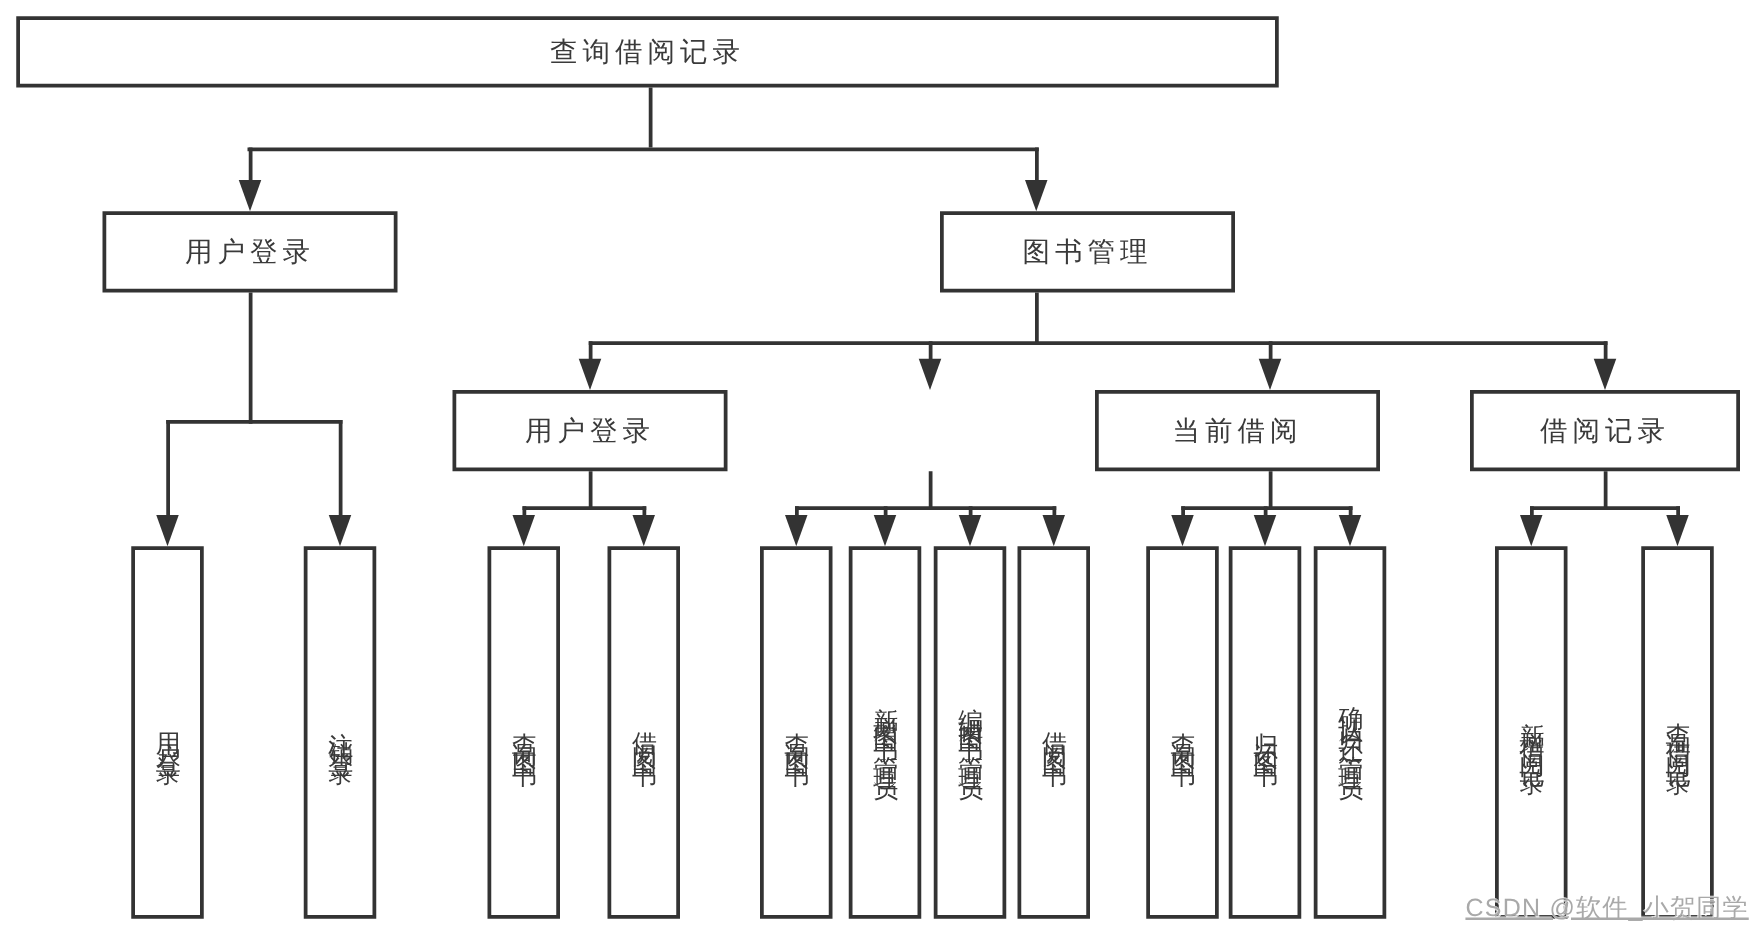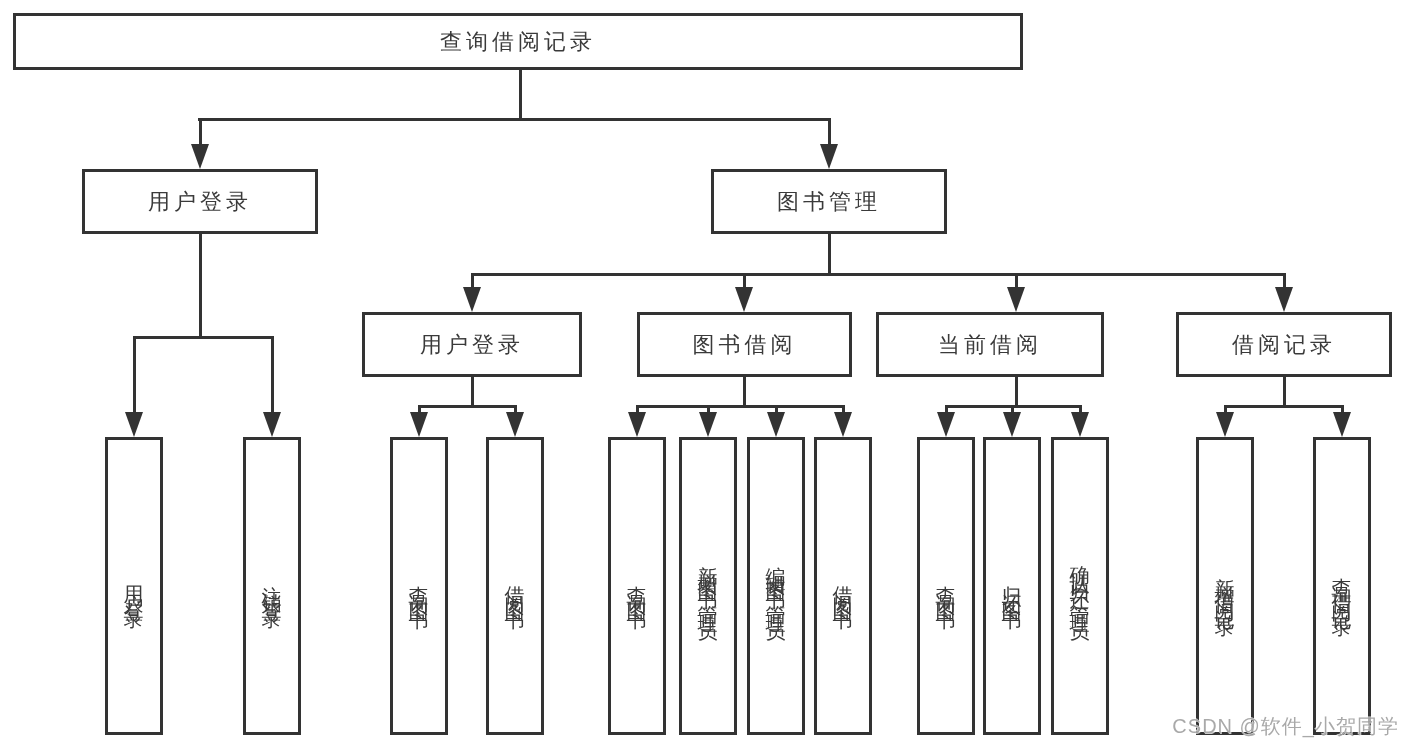--- a/index.html
+++ b/index.html
@@ -34,20 +34,21 @@
   .vline{width:3px;}
   .arrow{
     position:absolute;width:0;height:0;
     border-left:9px solid transparent;border-right:9px solid transparent;
     border-top:25px solid var(--line);
   }
   .watermark{
     position:absolute;right:6px;top:713px;z-index:10;
     color:var(--wm);font-size:20px;letter-spacing:1px;
     text-shadow:-1px -1px 0 rgba(255,255,255,.75),1px 1px 0 rgba(255,255,255,.75);
+    text-decoration:underline;
   }
 </style>
 </head>
 <body>
 
 <div class="stage">
 
   <div class="box" style="left:13px;top:13px;width:1010px;height:57px">
     <span>查询借阅记录</span>
   </div>
@@ -55,21 +56,21 @@
   <div class="vline" style="left:519px;top:70px;height:48px"></div>
   <div class="hline" style="left:198px;top:118px;width:633px"></div>
   <div class="vline" style="left:198.5px;top:118px;height:34px"></div>
   <div class="arrow" style="left:191px;top:144px"></div>
   <div class="vline" style="left:827.5px;top:118px;height:34px"></div>
   <div class="arrow" style="left:820px;top:144px"></div>
 
   <div class="box" style="left:82px;top:169px;width:236px;height:65px">
     <span>用户登录</span>
   </div>
-  <div class="box" style="left:711px;top:169px;width:236px;height:65px">
+  <div class="box" style="left:752px;top:169px;width:236px;height:65px">
     <span>图书管理</span>
   </div>
 
   <div class="vline" style="left:198.5px;top:234px;height:105px"></div>
   <div class="hline" style="left:132.5px;top:336px;width:141px"></div>
   <div class="vline" style="left:132.5px;top:336px;height:82px"></div>
   <div class="arrow" style="left:125px;top:412px"></div>
   <div class="vline" style="left:270.5px;top:336px;height:82px"></div>
   <div class="arrow" style="left:263px;top:412px"></div>
 
@@ -79,23 +80,20 @@
   <div class="arrow" style="left:463px;top:287px"></div>
   <div class="vline" style="left:742.5px;top:273px;height:20px"></div>
   <div class="arrow" style="left:735px;top:287px"></div>
   <div class="vline" style="left:1014.5px;top:273px;height:20px"></div>
   <div class="arrow" style="left:1007px;top:287px"></div>
   <div class="vline" style="left:1282.5px;top:273px;height:20px"></div>
   <div class="arrow" style="left:1275px;top:287px"></div>
 
   <div class="box" style="left:362px;top:312px;width:220px;height:65px">
     <span>用户登录</span>
-  </div>
-  <div class="box" style="left:637px;top:312px;width:215px;height:65px">
-    <span>图书借阅</span>
   </div>
   <div class="box" style="left:876px;top:312px;width:228px;height:65px">
     <span>当前借阅</span>
   </div>
   <div class="box" style="left:1176px;top:312px;width:216px;height:65px">
     <span>借阅记录</span>
   </div>
 
   <div class="vline" style="left:470.5px;top:377px;height:31px"></div>
   <div class="hline" style="left:417.5px;top:405px;width:99px"></div>

